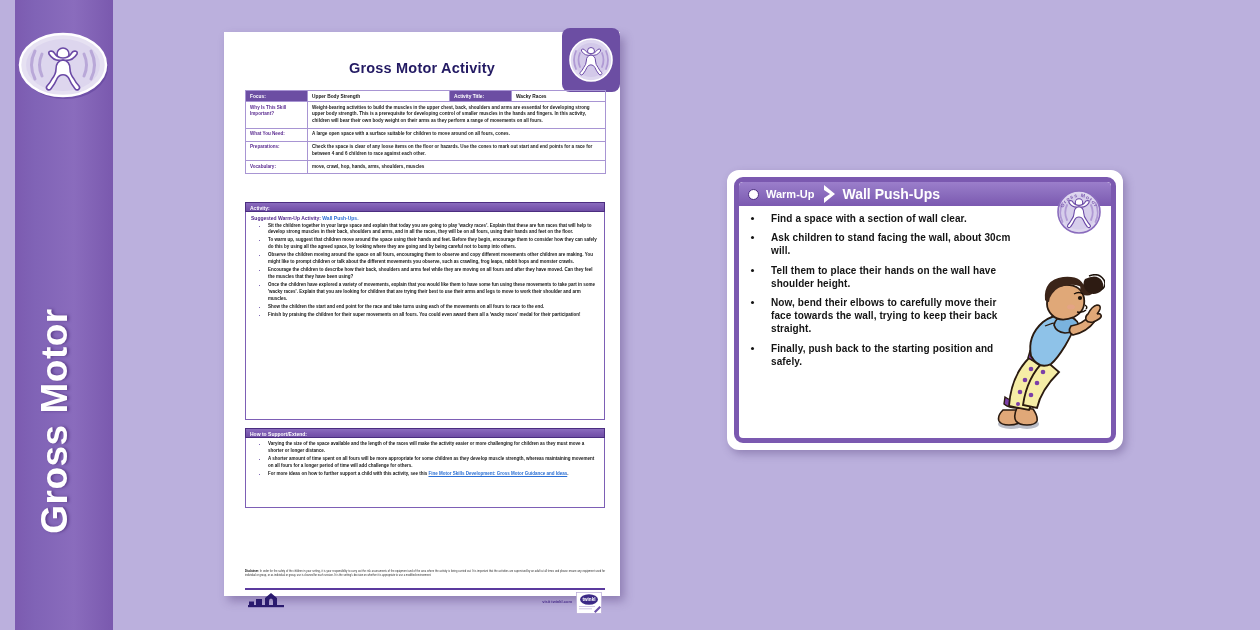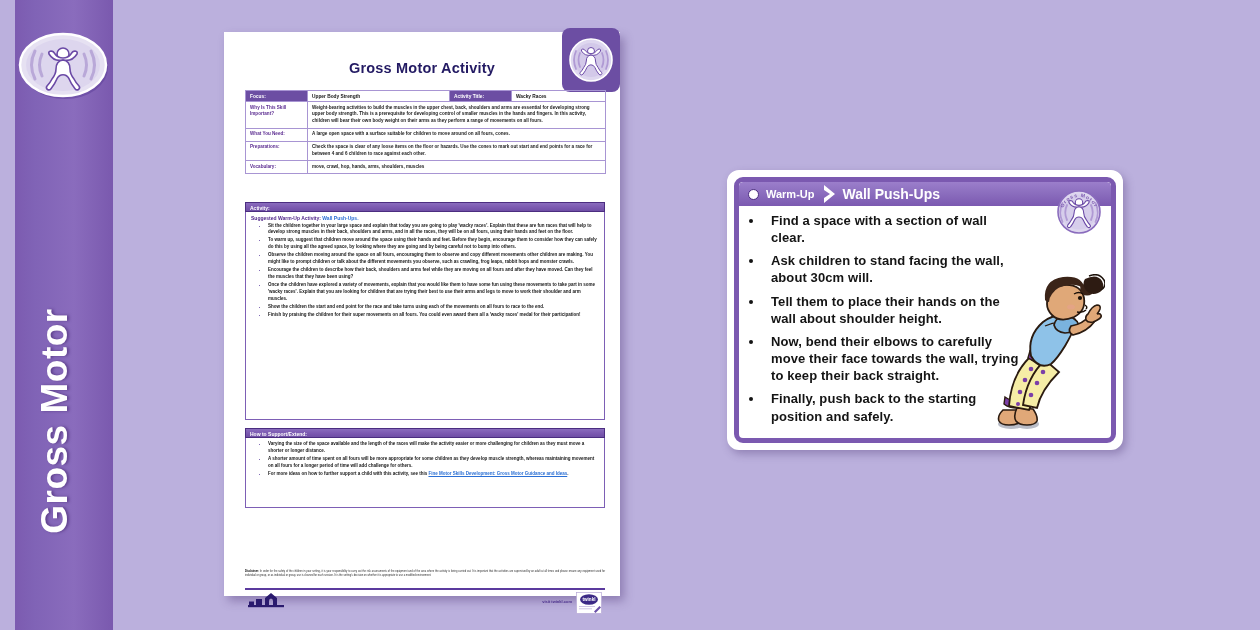--- a/index.html
+++ b/index.html
@@ -178,21 +178,21 @@
   #card-subtitle { color:#ffffff; font-weight:bold; font-size:14px; }
   #card-badge {
     position: absolute; right: 6px; top: 2px;
     width: 52px; height: 52px;
   }
   #card-bullets {
     position: absolute; left: 12px; top: 30px; width: 268px;
     margin:0; padding-left: 13px;
   }
   #card-bullets li {
-    font-size: 13px; line-height: 1.32; font-weight: bold;
+    font-size: 10px; line-height: 1.32; font-weight: bold;
     color: #141414; margin-bottom: 6px;
     letter-spacing: .1px;
     padding-left: 7px;
   }
   #card-figure {
     position: absolute; right: 6px; bottom: 4px;
     width: 120px; height: 160px;
   }
 </style>
 </head>
@@ -366,21 +366,21 @@
         </g>
         <text font-size="5" font-weight="bold" fill="#7b59b0" font-family="Liberation Sans, sans-serif" letter-spacing="1">
           <textPath href="#arcpath" startOffset="50%" text-anchor="middle">Gross Motor</textPath>
         </text>
       </svg>
     </div>
 
     <ul id="card-bullets">
       <li>Find a space with a section of wall clear.</li>
       <li>Ask children to stand facing the wall, about 30cm will.</li>
-      <li>Tell them to place their hands on the wall about shoulder height.</li>
+      <li>Tell them to place their hands on the wall have shoulder height.</li>
       <li>Now, bend their elbows to carefully move their face towards the wall, trying to keep their back straight.</li>
       <li>Finally, push back to the starting position and safely.</li>
     </ul>
 
     <div id="card-figure">
       <svg viewBox="0 0 120 160" width="120" height="160">
 
         <ellipse cx="26" cy="150" rx="13" ry="5" fill="#b9bcc6"></ellipse>
         <ellipse cx="42" cy="150" rx="12" ry="5" fill="#b9bcc6"></ellipse>
         <path d="M18 136 q-6 6 -4 11 q2 4 10 4 q9 0 12 -4 q2 -4 -2 -11 z" fill="#e0a878" stroke="#2b1b10" stroke-width="1.6"></path>

